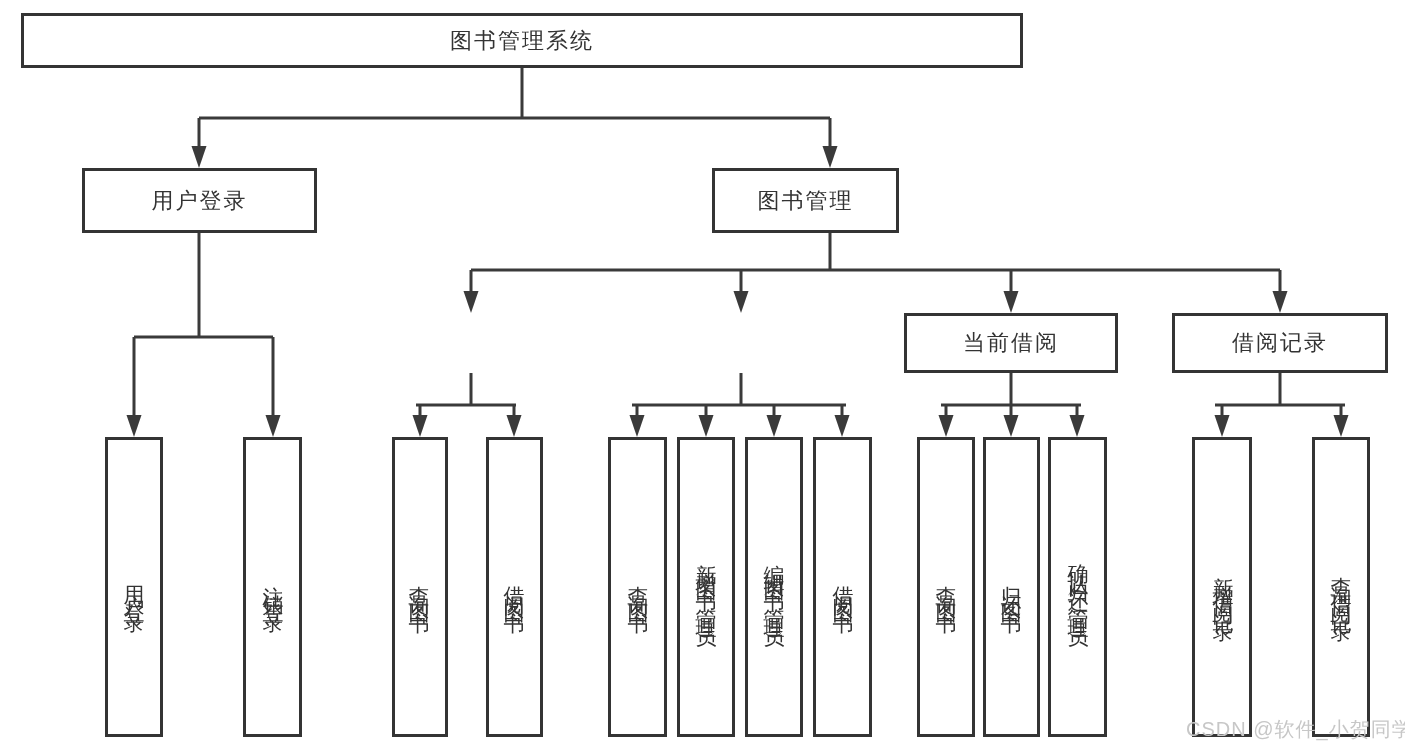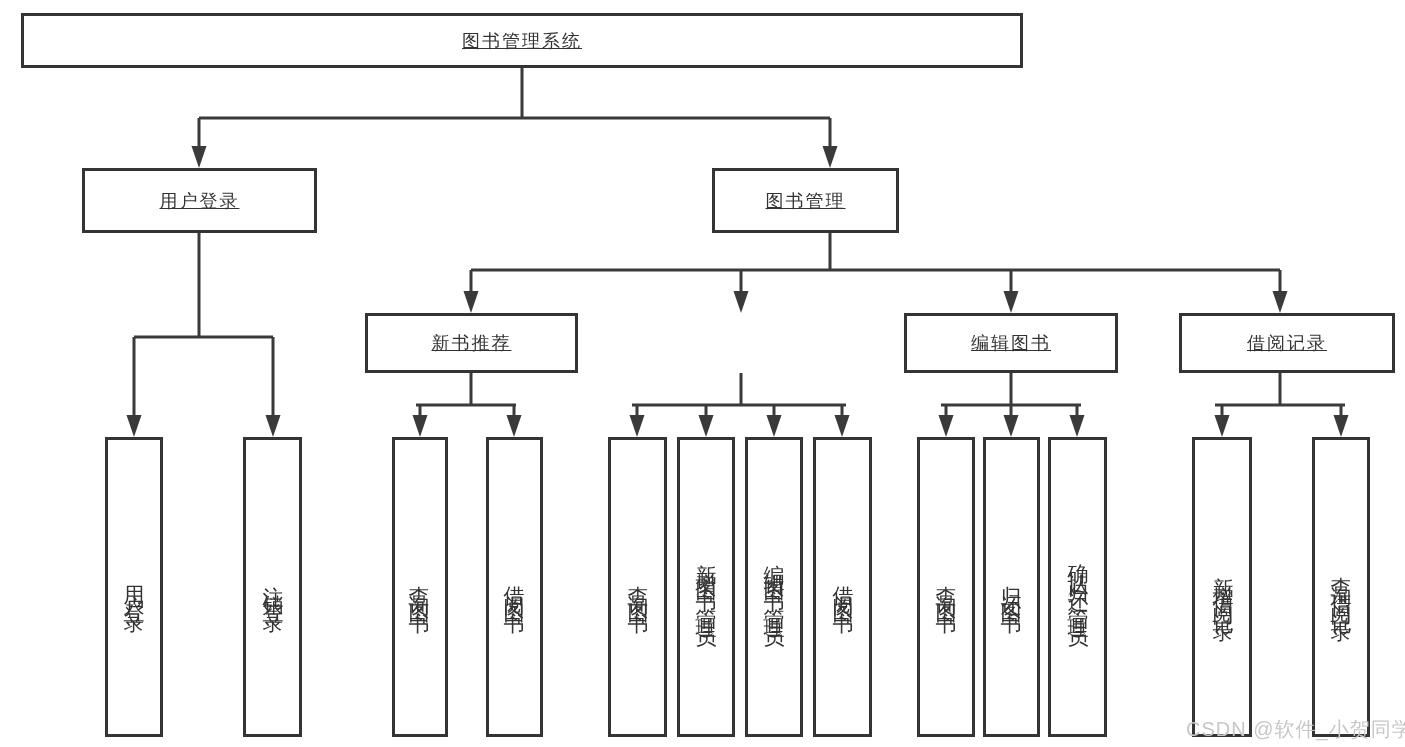--- a/index.html
+++ b/index.html
@@ -18,24 +18,23 @@
     left: 0; top: 0;
     width: 1405px; height: 747px;
   }
   .hnode {
     position: absolute;
     display: flex;
     align-items: center;
     justify-content: center;
     background: #ffffff;
     border: 3px solid #343434;
-    font-size: 18px;
+    font-size: 22px;
     letter-spacing: 2px;
     white-space: nowrap;
-    text-decoration: underline;
   }
   .vnode {
     position: absolute;
     background: #ffffff;
     border: 3px solid #343434;
     writing-mode: vertical-rl;
     text-orientation: mixed;
     text-align: center;
     font-size: 21px;
     letter-spacing: 9px;
@@ -86,23 +85,22 @@
       <polygon points="1222,437 1214.5,415 1229.5,415"></polygon>
       <polygon points="1341,437 1333.5,415 1348.5,415"></polygon>
     </g>
   </svg>
 
   <div class="hnode" style="left:21px; top:13px; width:1002px; height:55px;">图书管理系统</div>
 
   <div class="hnode" style="left:82px; top:168px; width:235px; height:65px;">用户登录</div>
   <div class="hnode" style="left:712px; top:168px; width:187px; height:65px;">图书管理</div>
 
-  <div class="hnode" style="left:365px; top:313px; width:213px; height:60px;">新书推荐</div>
-  <div class="hnode" style="left:904px; top:313px; width:214px; height:60px;">编辑图书</div>
-  <div class="hnode" style="left:1172px; top:313px; width:216px; height:60px;margin-left:7px;">借阅记录</div>
+  <div class="hnode" style="left:904px; top:313px; width:214px; height:60px;">当前借阅</div>
+  <div class="hnode" style="left:1172px; top:313px; width:216px; height:60px;">借阅记录</div>
 
   <div class="vnode" style="left:105px; top:437px; width:58px; height:300px;">用户登录</div>
   <div class="vnode" style="left:243px; top:437px; width:59px; height:300px;">注销登录</div>
 
   <div class="vnode" style="left:392px; top:437px; width:56px; height:300px;">查询图书</div>
   <div class="vnode" style="left:486px; top:437px; width:57px; height:300px;">借阅图书</div>
 
   <div class="vnode" style="left:608px; top:437px; width:59px; height:300px;">查询图书</div>
   <div class="vnode" style="left:677px; top:437px; width:58px; height:300px;">新增图书（管理员）</div>
   <div class="vnode" style="left:745px; top:437px; width:58px; height:300px;">编辑图书（管理员）</div>

